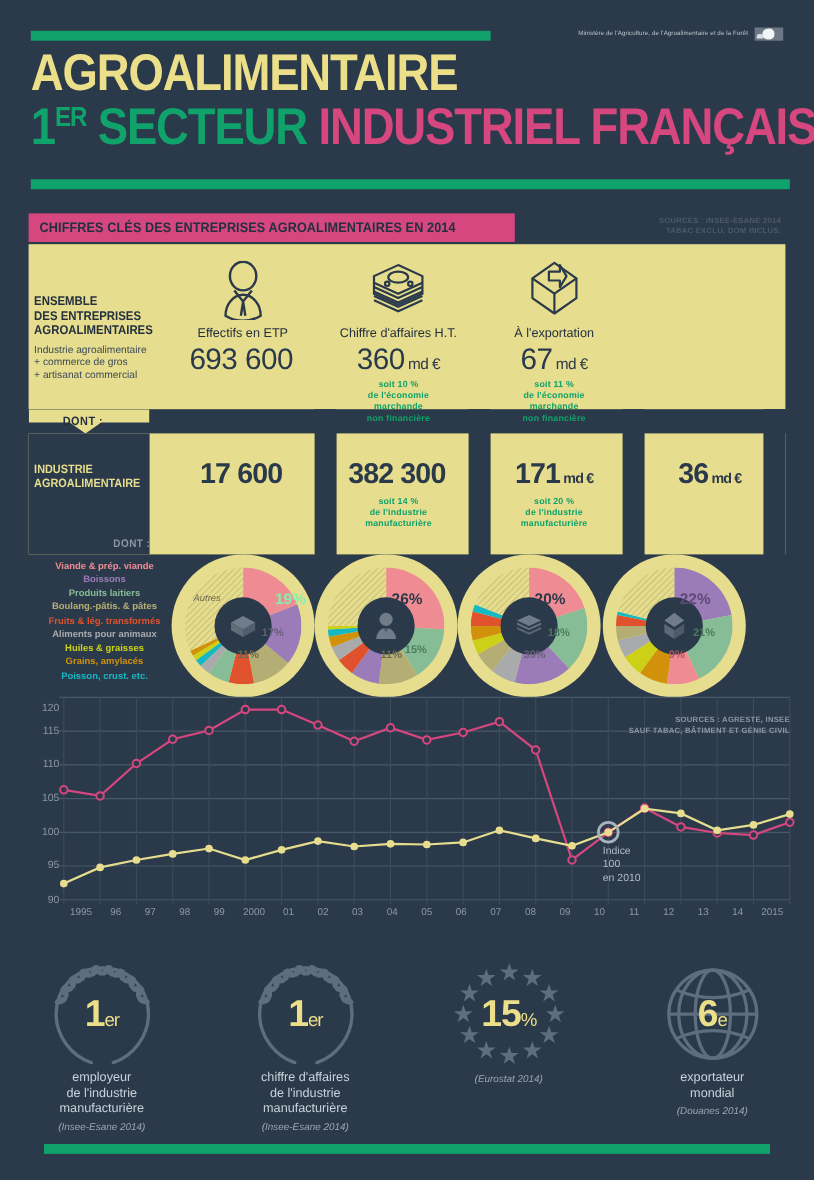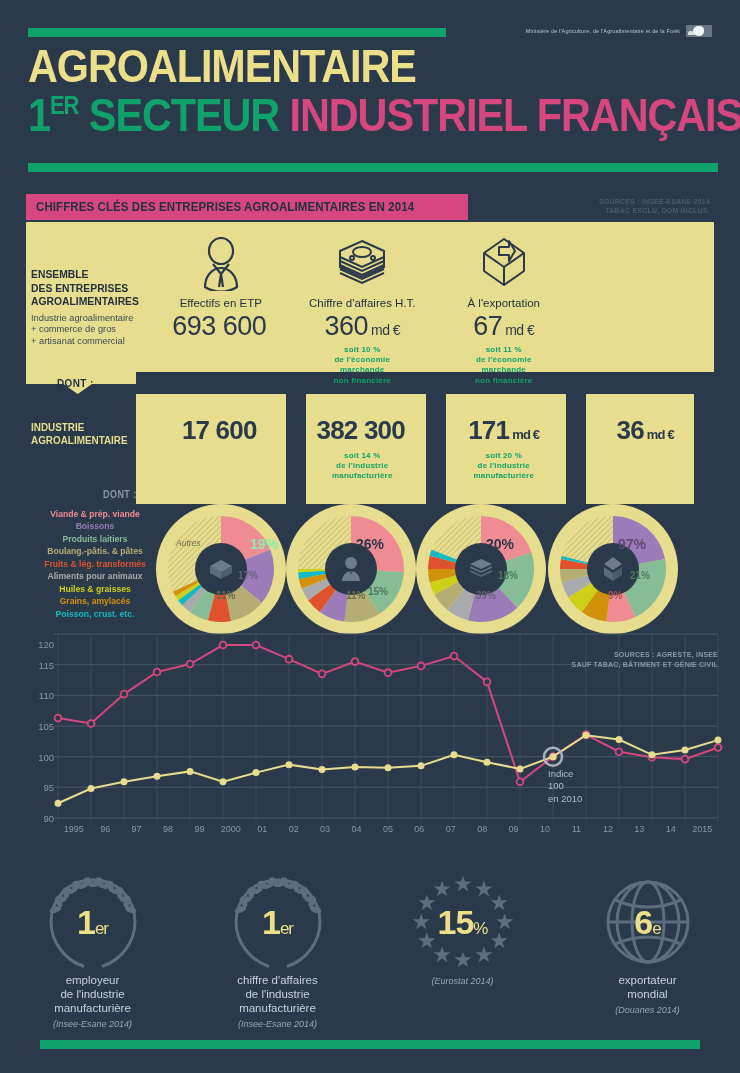--- a/index.html
+++ b/index.html
@@ -404,21 +404,21 @@
           <path d="M53 53 L1.6650924601825494 39.81943598026268 A53 53 0 0 1 52.99999999999999 0 Z" fill="url(#hatch3)"></path>
         </svg><div class="donut-hole">
           <svg width="26" height="26" viewBox="0 0 26 26">
             <g fill="#a9b3bd">
               <path d="M13 1 L22 8 L13 14 L4 8 Z"></path>
               <path d="M4 11 L13 17 L13 25 L4 19 Z" opacity=".7"></path>
               <path d="M22 11 L22 19 L13 25 L13 17 Z" opacity=".5"></path>
             </g>
           </svg>
         </div></div>
-      <div class="dlabel" style="left: 618px; top: 536px; font-size: 14px; color: rgb(93, 74, 118);">97%</div>
+      <div class="dlabel" style="left: 618px; top: 536px; font-size: 14px; color: rgb(93, 74, 118);">22%</div>
       <div class="dlabel" style="left: 630px; top: 570px; font-size: 10px; color: rgb(77, 122, 93);">21%</div>
       <div class="dlabel" style="left: 608px; top: 590px; font-size: 10px; color: rgb(168, 86, 92);">9%</div>
     </div>
 
   <div class="chart">
     <div class="yticks">
         <div class="ytick" style="top: 190px;">90</div>
         <div class="ytick" style="top: 159.333px;">95</div>
         <div class="ytick" style="top: 128.667px;">100</div>
         <div class="ytick" style="top: 98px;">105</div>

